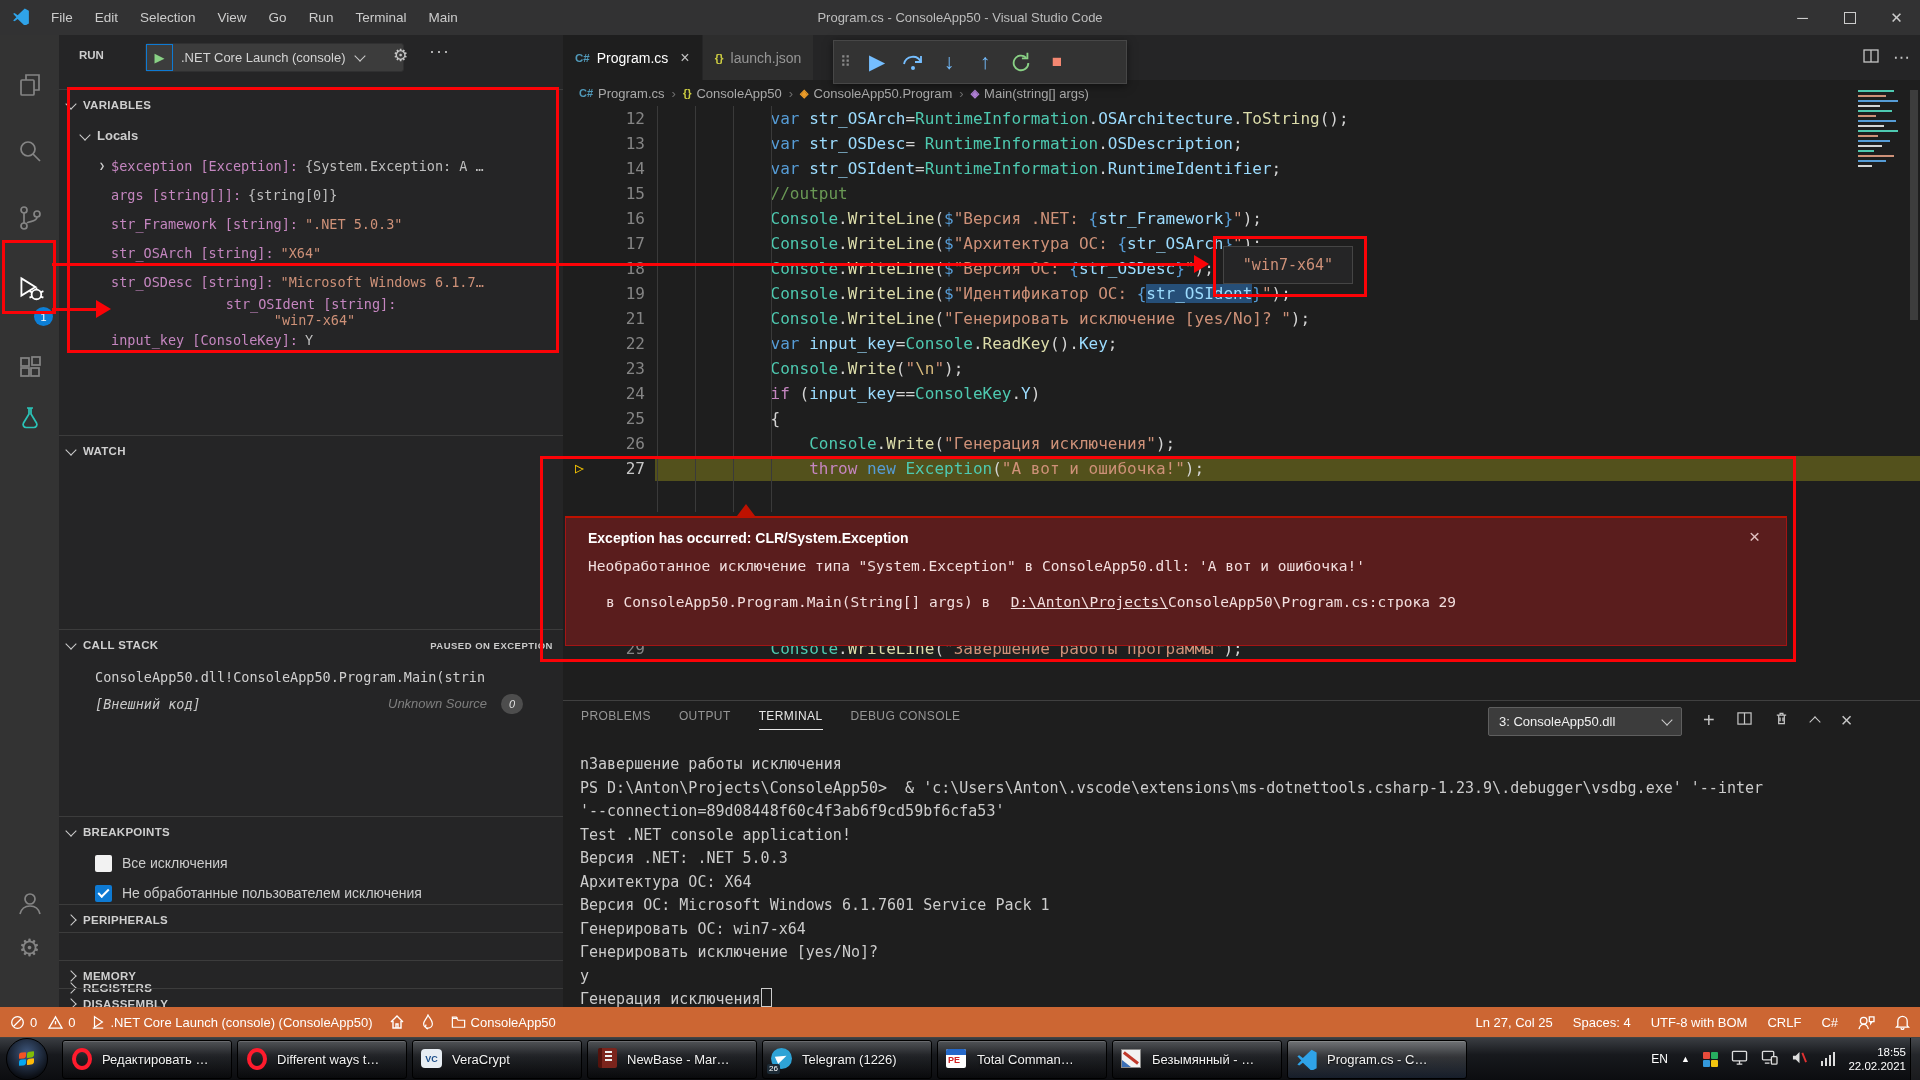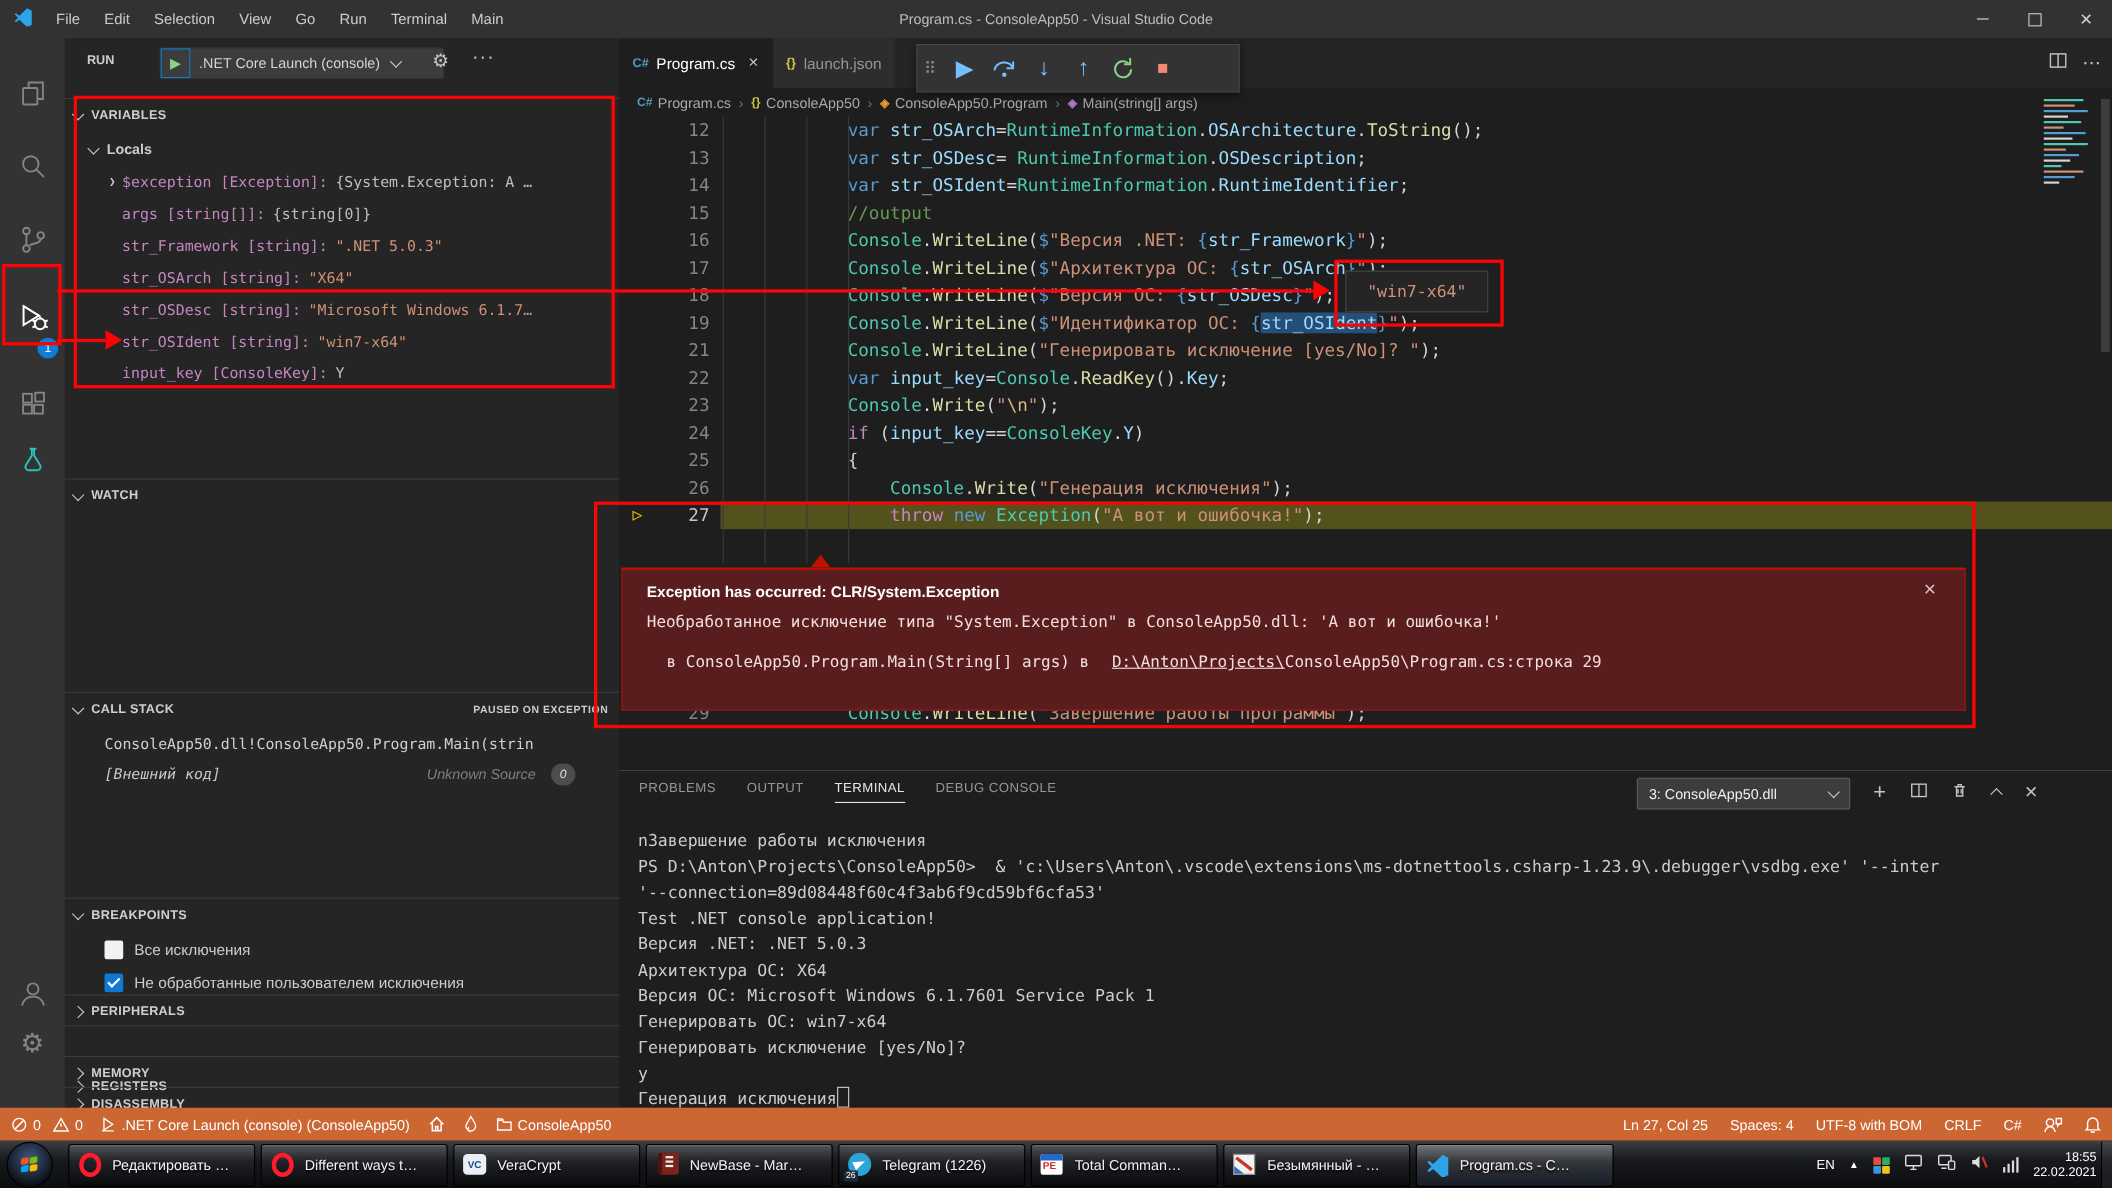--- a/index.html
+++ b/index.html
@@ -262,21 +262,21 @@
         <div class="vrow" style="top: 203px;">
           <span class="tw"></span>
           <span class="vname">str_OSArch [string]:</span>
           <span class="vval-string">"X64"</span>
         </div>
         <div class="vrow" style="top: 232px;">
           <span class="tw"></span>
           <span class="vname">str_OSDesc [string]:</span>
           <span class="vval-string">"Microsoft Windows 6.1.7…</span>
         </div>
-        <div class="vrow" style="top: 261px;">
+        <div class="vrow" style="top: 261px; flex-direction: column;">
           <span class="tw"></span>
           <span class="vname">str_OSIdent [string]:</span>
           <span class="vval-string">"win7-x64"</span>
         </div>
         <div class="vrow" style="top: 290px;">
           <span class="tw"></span>
           <span class="vname">input_key [ConsoleKey]:</span>
           <span class="vval-plain">Y</span>
         </div>
       </div>

